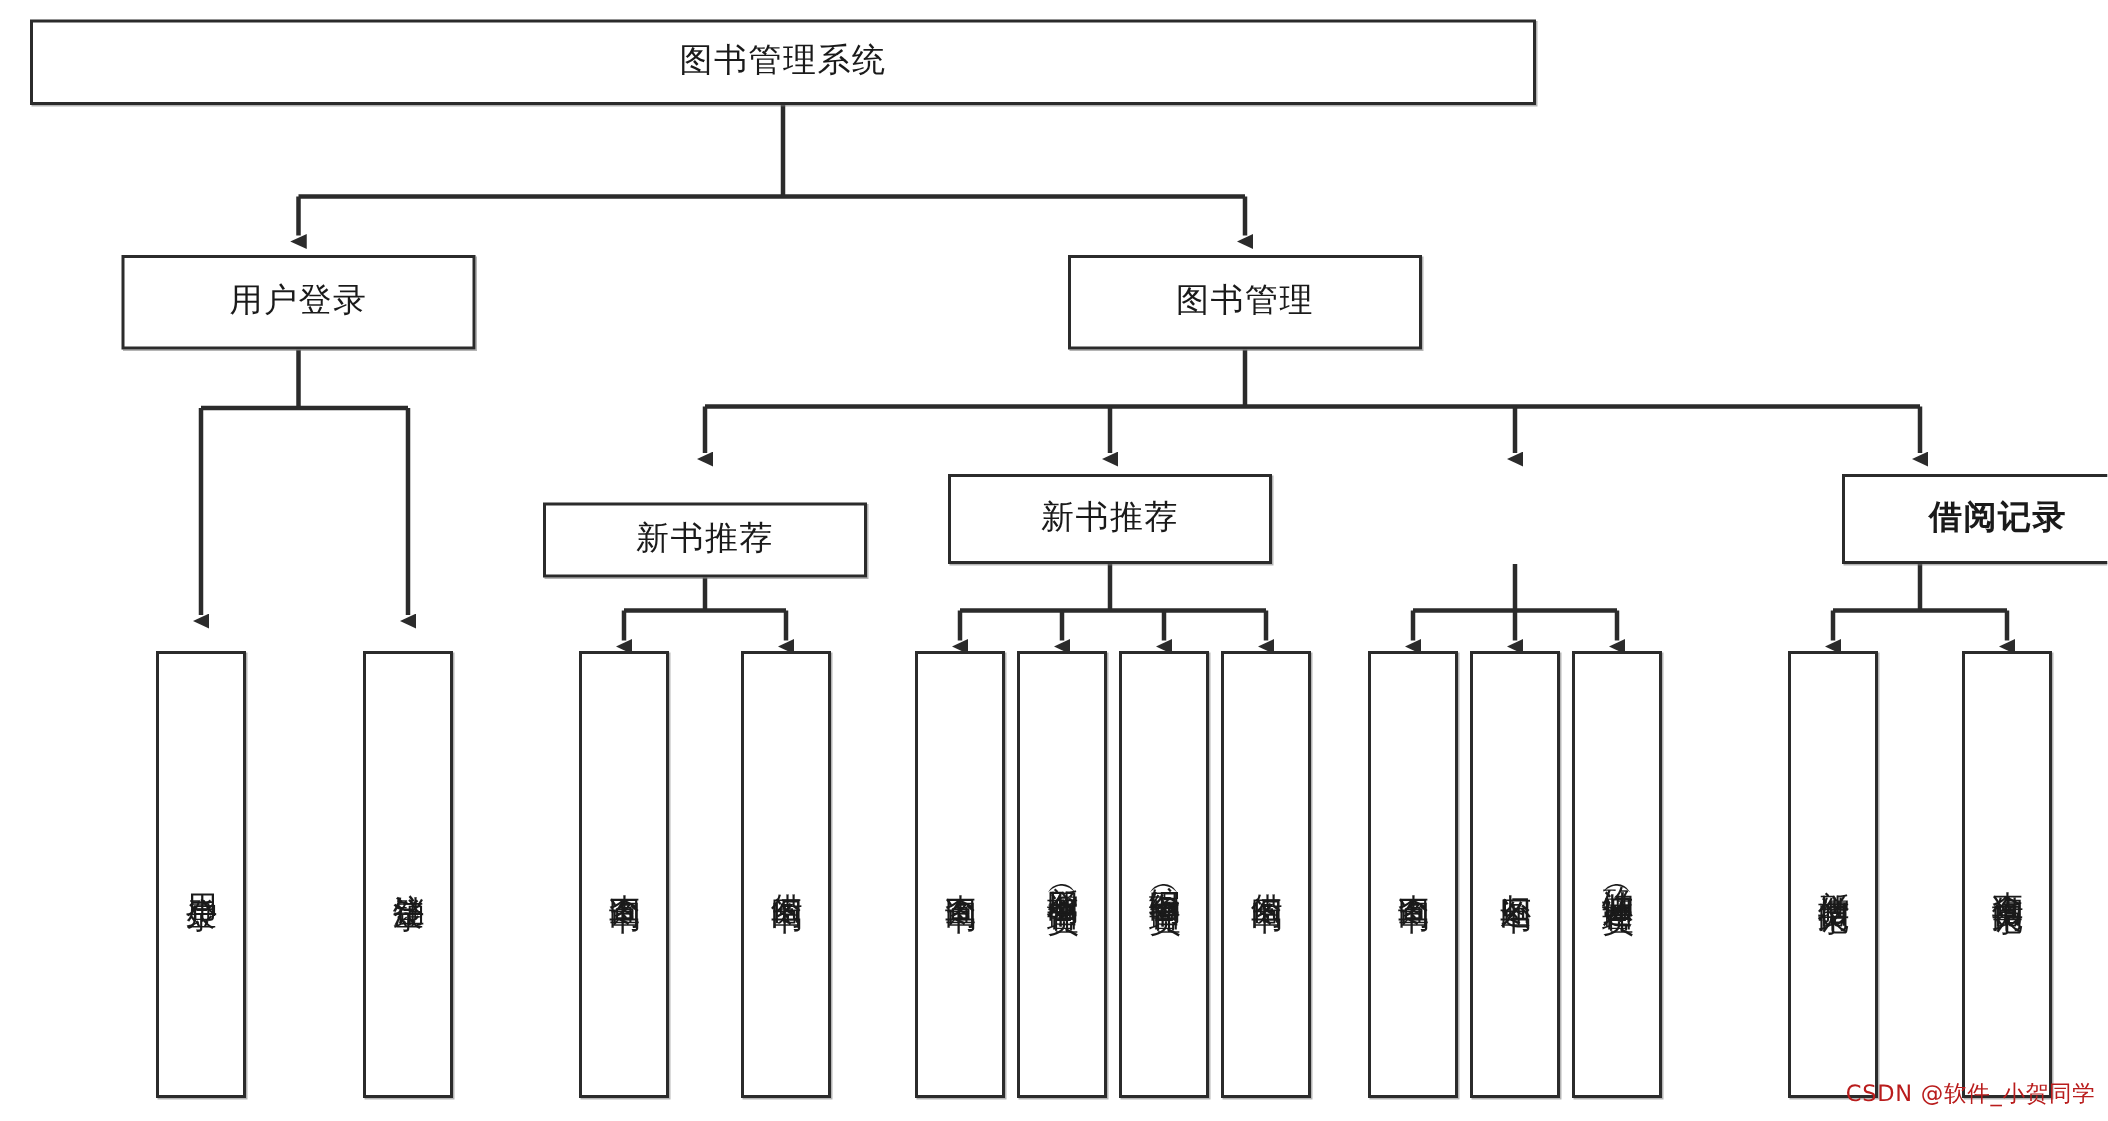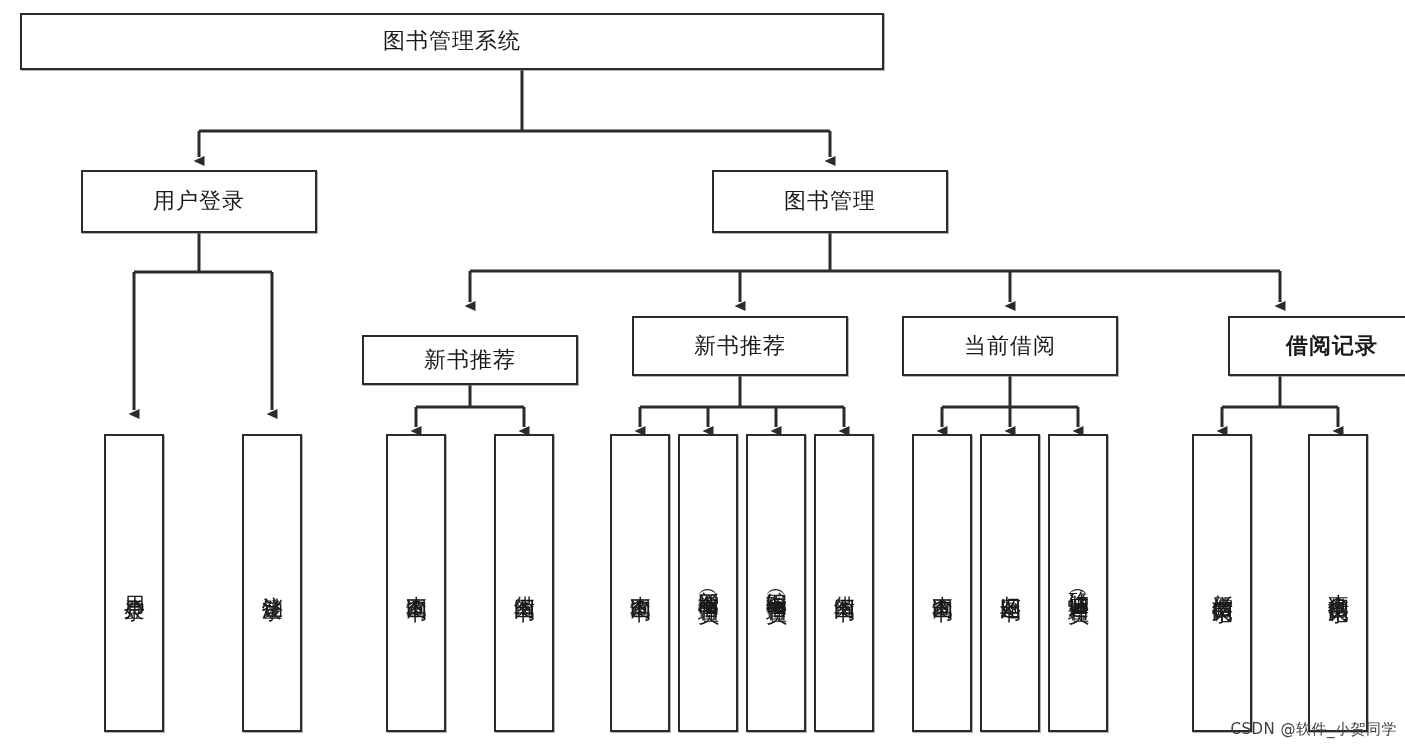--- a/index.html
+++ b/index.html
@@ -54,21 +54,21 @@
     line-height: 1.28;
     letter-spacing: 2px;
     white-space: nowrap;
     max-height: 268px;
   }
   #watermark {
     position: absolute;
     right: 8px;
     bottom: 8px;
     font-size: 15px;
-    color: #404040;
+    color: #b91c1c;
     letter-spacing: 0.5px;
     white-space: nowrap;
     user-select: none;
   }
 </style>
 </head>
 <body>
 
 <div id="diagram-root">
 
@@ -115,39 +115,36 @@
       <path d="M1010,407 L1010,427" marker-end="url(#arrow)"></path>
       <path d="M1078,407 L1078,427" marker-end="url(#arrow)"></path>
 
       <path d="M1280,376 L1280,407"></path>
       <path d="M1222,407 L1338,407"></path>
       <path d="M1222,407 L1222,427" marker-end="url(#arrow)"></path>
       <path d="M1338,407 L1338,427" marker-end="url(#arrow)"></path>
     </g>
   </svg>
 
-  <div class="node node-h" style="left:20px; top:13px; width:864px; height:57px;">
+  <div class="node node-h" style="left:20px; top:13px; width:1004px; height:57px;">
     <span class="node-label">图书管理系统</span>
   </div>
 
   <div class="node node-h" style="left:81px; top:170px; width:236px; height:63px;">
     <span class="node-label">用户登录</span>
   </div>
   <div class="node node-h" style="left:712px; top:170px; width:236px; height:63px;text-align:center;">
     <span class="node-label">图书管理</span>
   </div>
 
   <div class="node node-h" style="left:362px; top:316px; width:216px; height:50px;margin-top:19px;">
     <span class="node-label">新书推荐</span>
   </div>
   <div class="node node-h" style="left:632px; top:316px; width:216px; height:60px;">
     <span class="node-label">新书推荐</span>
-  </div>
-  <div class="node node-h" style="left:902px; top:316px; width:216px; height:60px;">
-    <span class="node-label">当前借阅</span>
   </div>
   <div class="node node-h" style="left:1228px; top:316px; width:208px; height:60px;font-weight:bold;">
     <span class="node-label">借阅记录</span>
   </div>
 
   <div class="node node-v" style="left:104px; top:434px; width:60px; height:298px;">
     <span class="node-label">用户登录</span>
   </div>
   <div class="node node-v" style="left:242px; top:434px; width:60px; height:298px;">
     <span class="node-label">注销登录</span>

